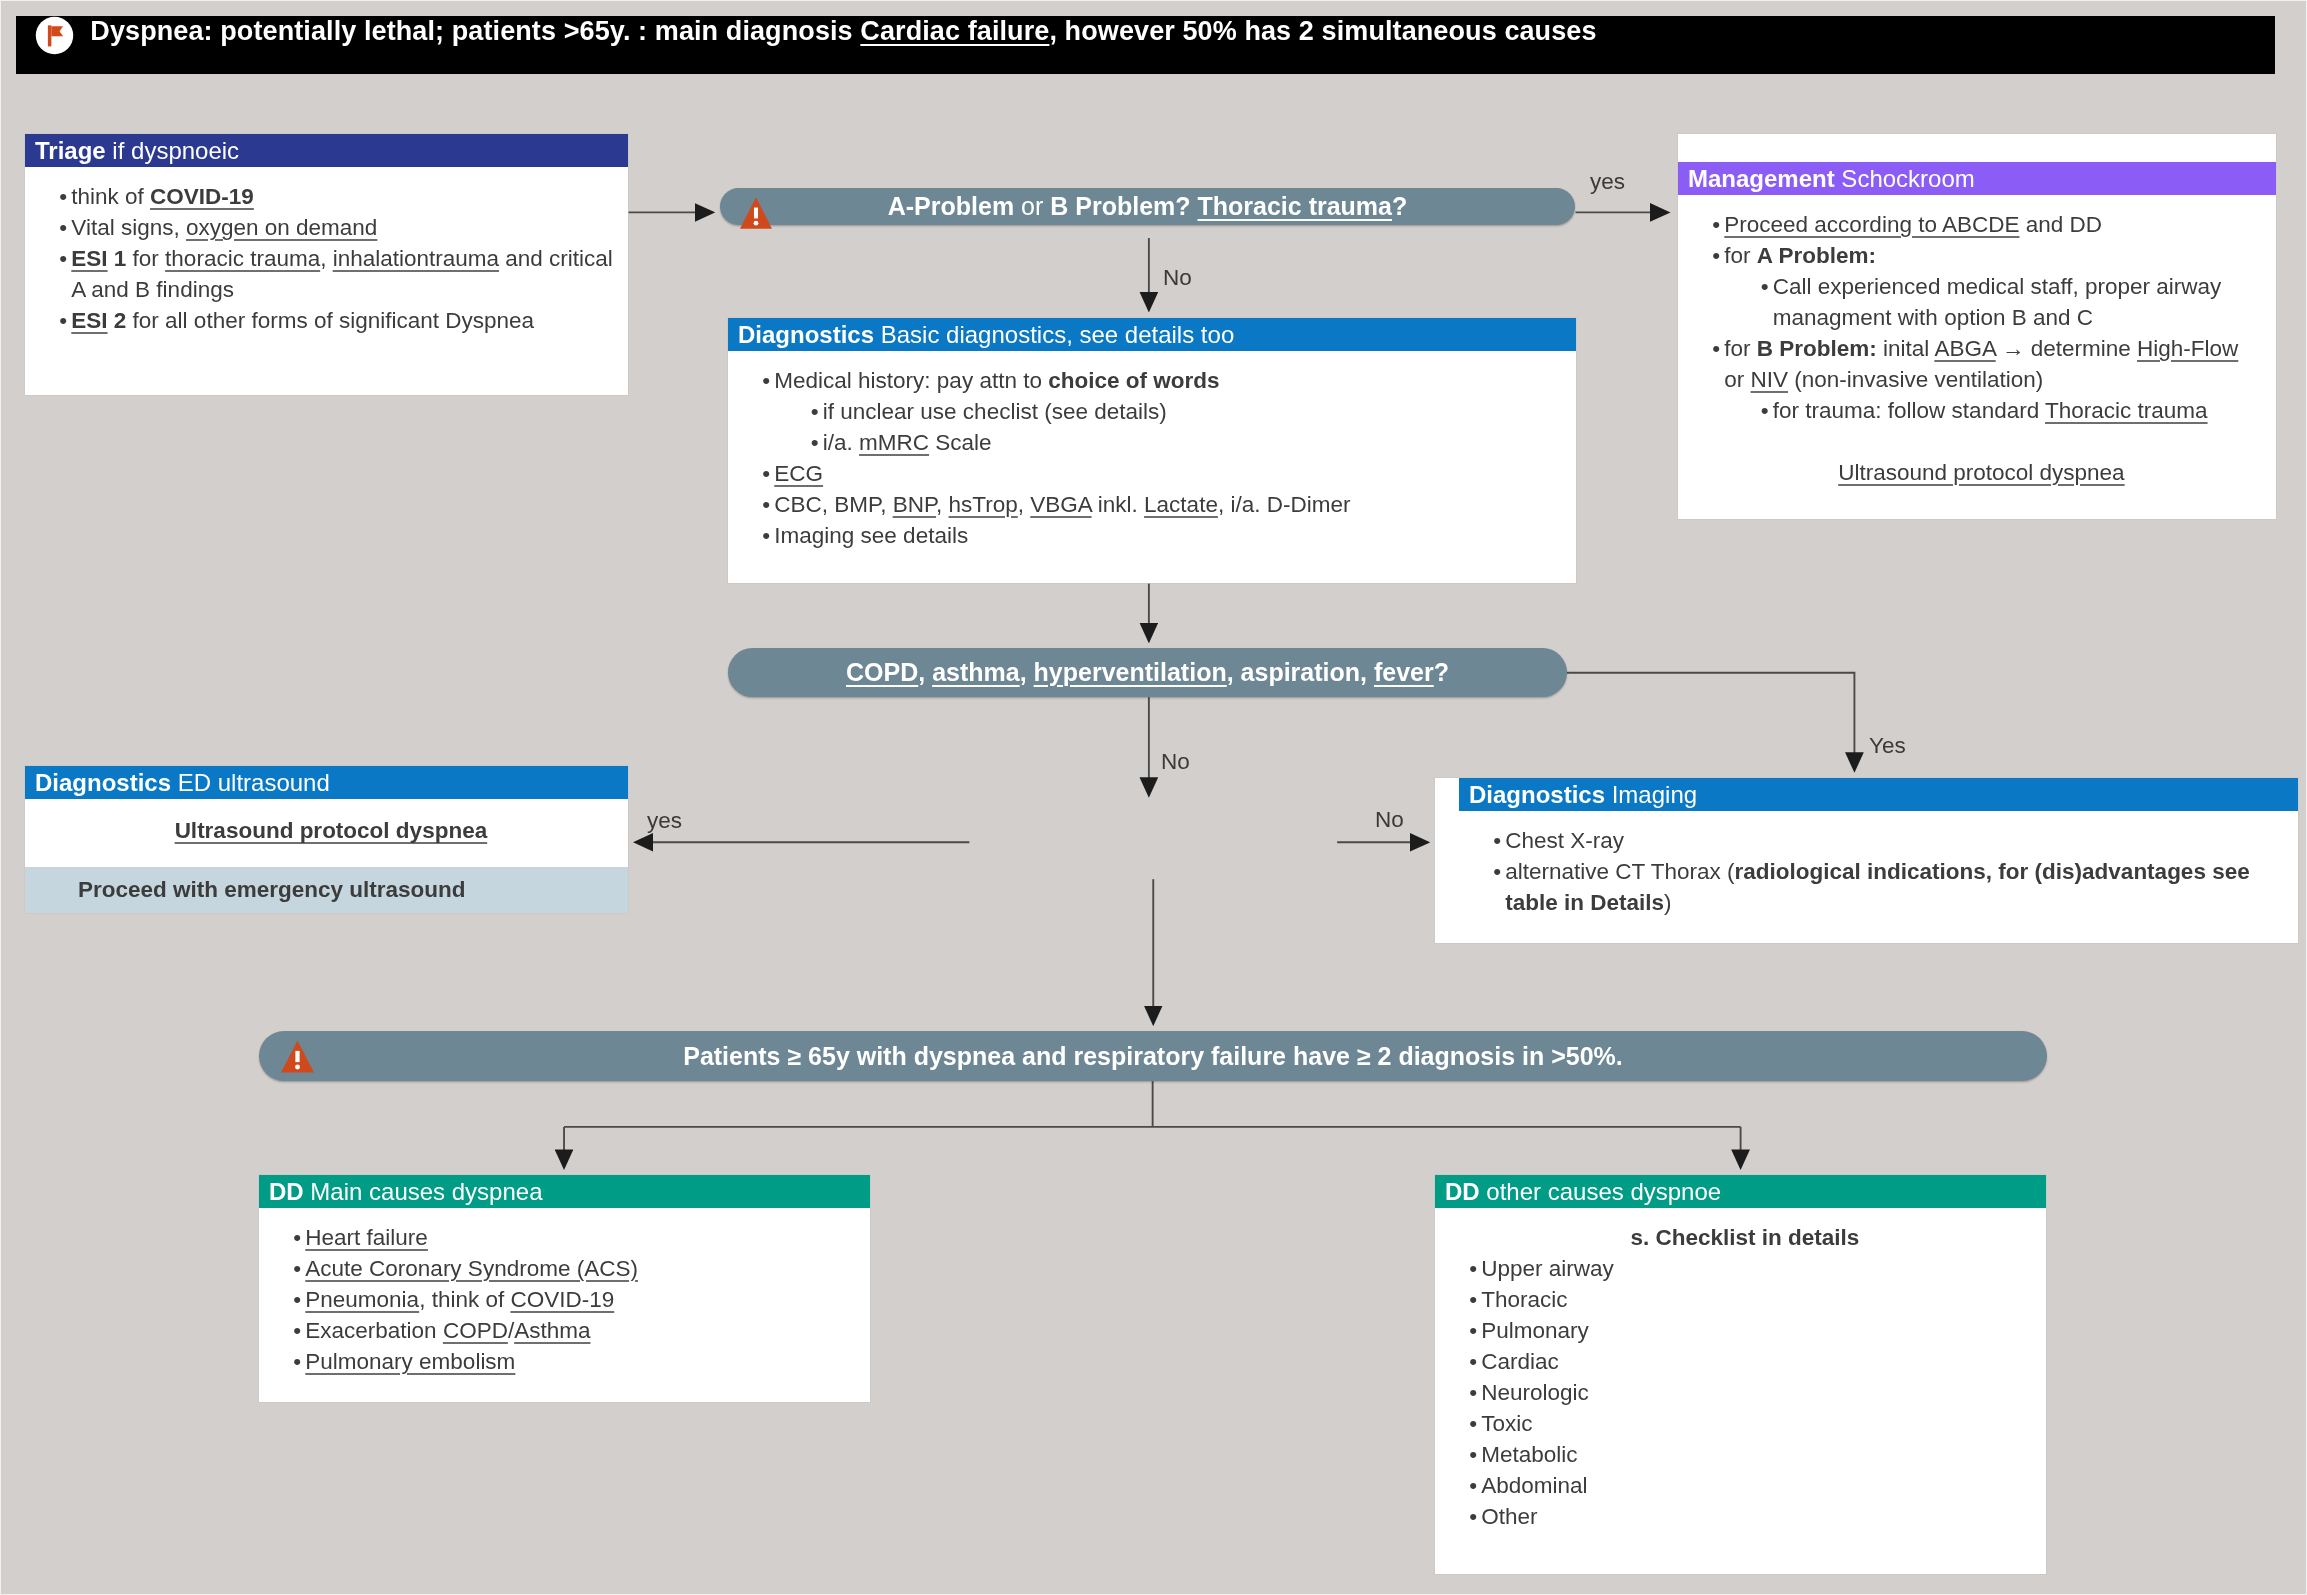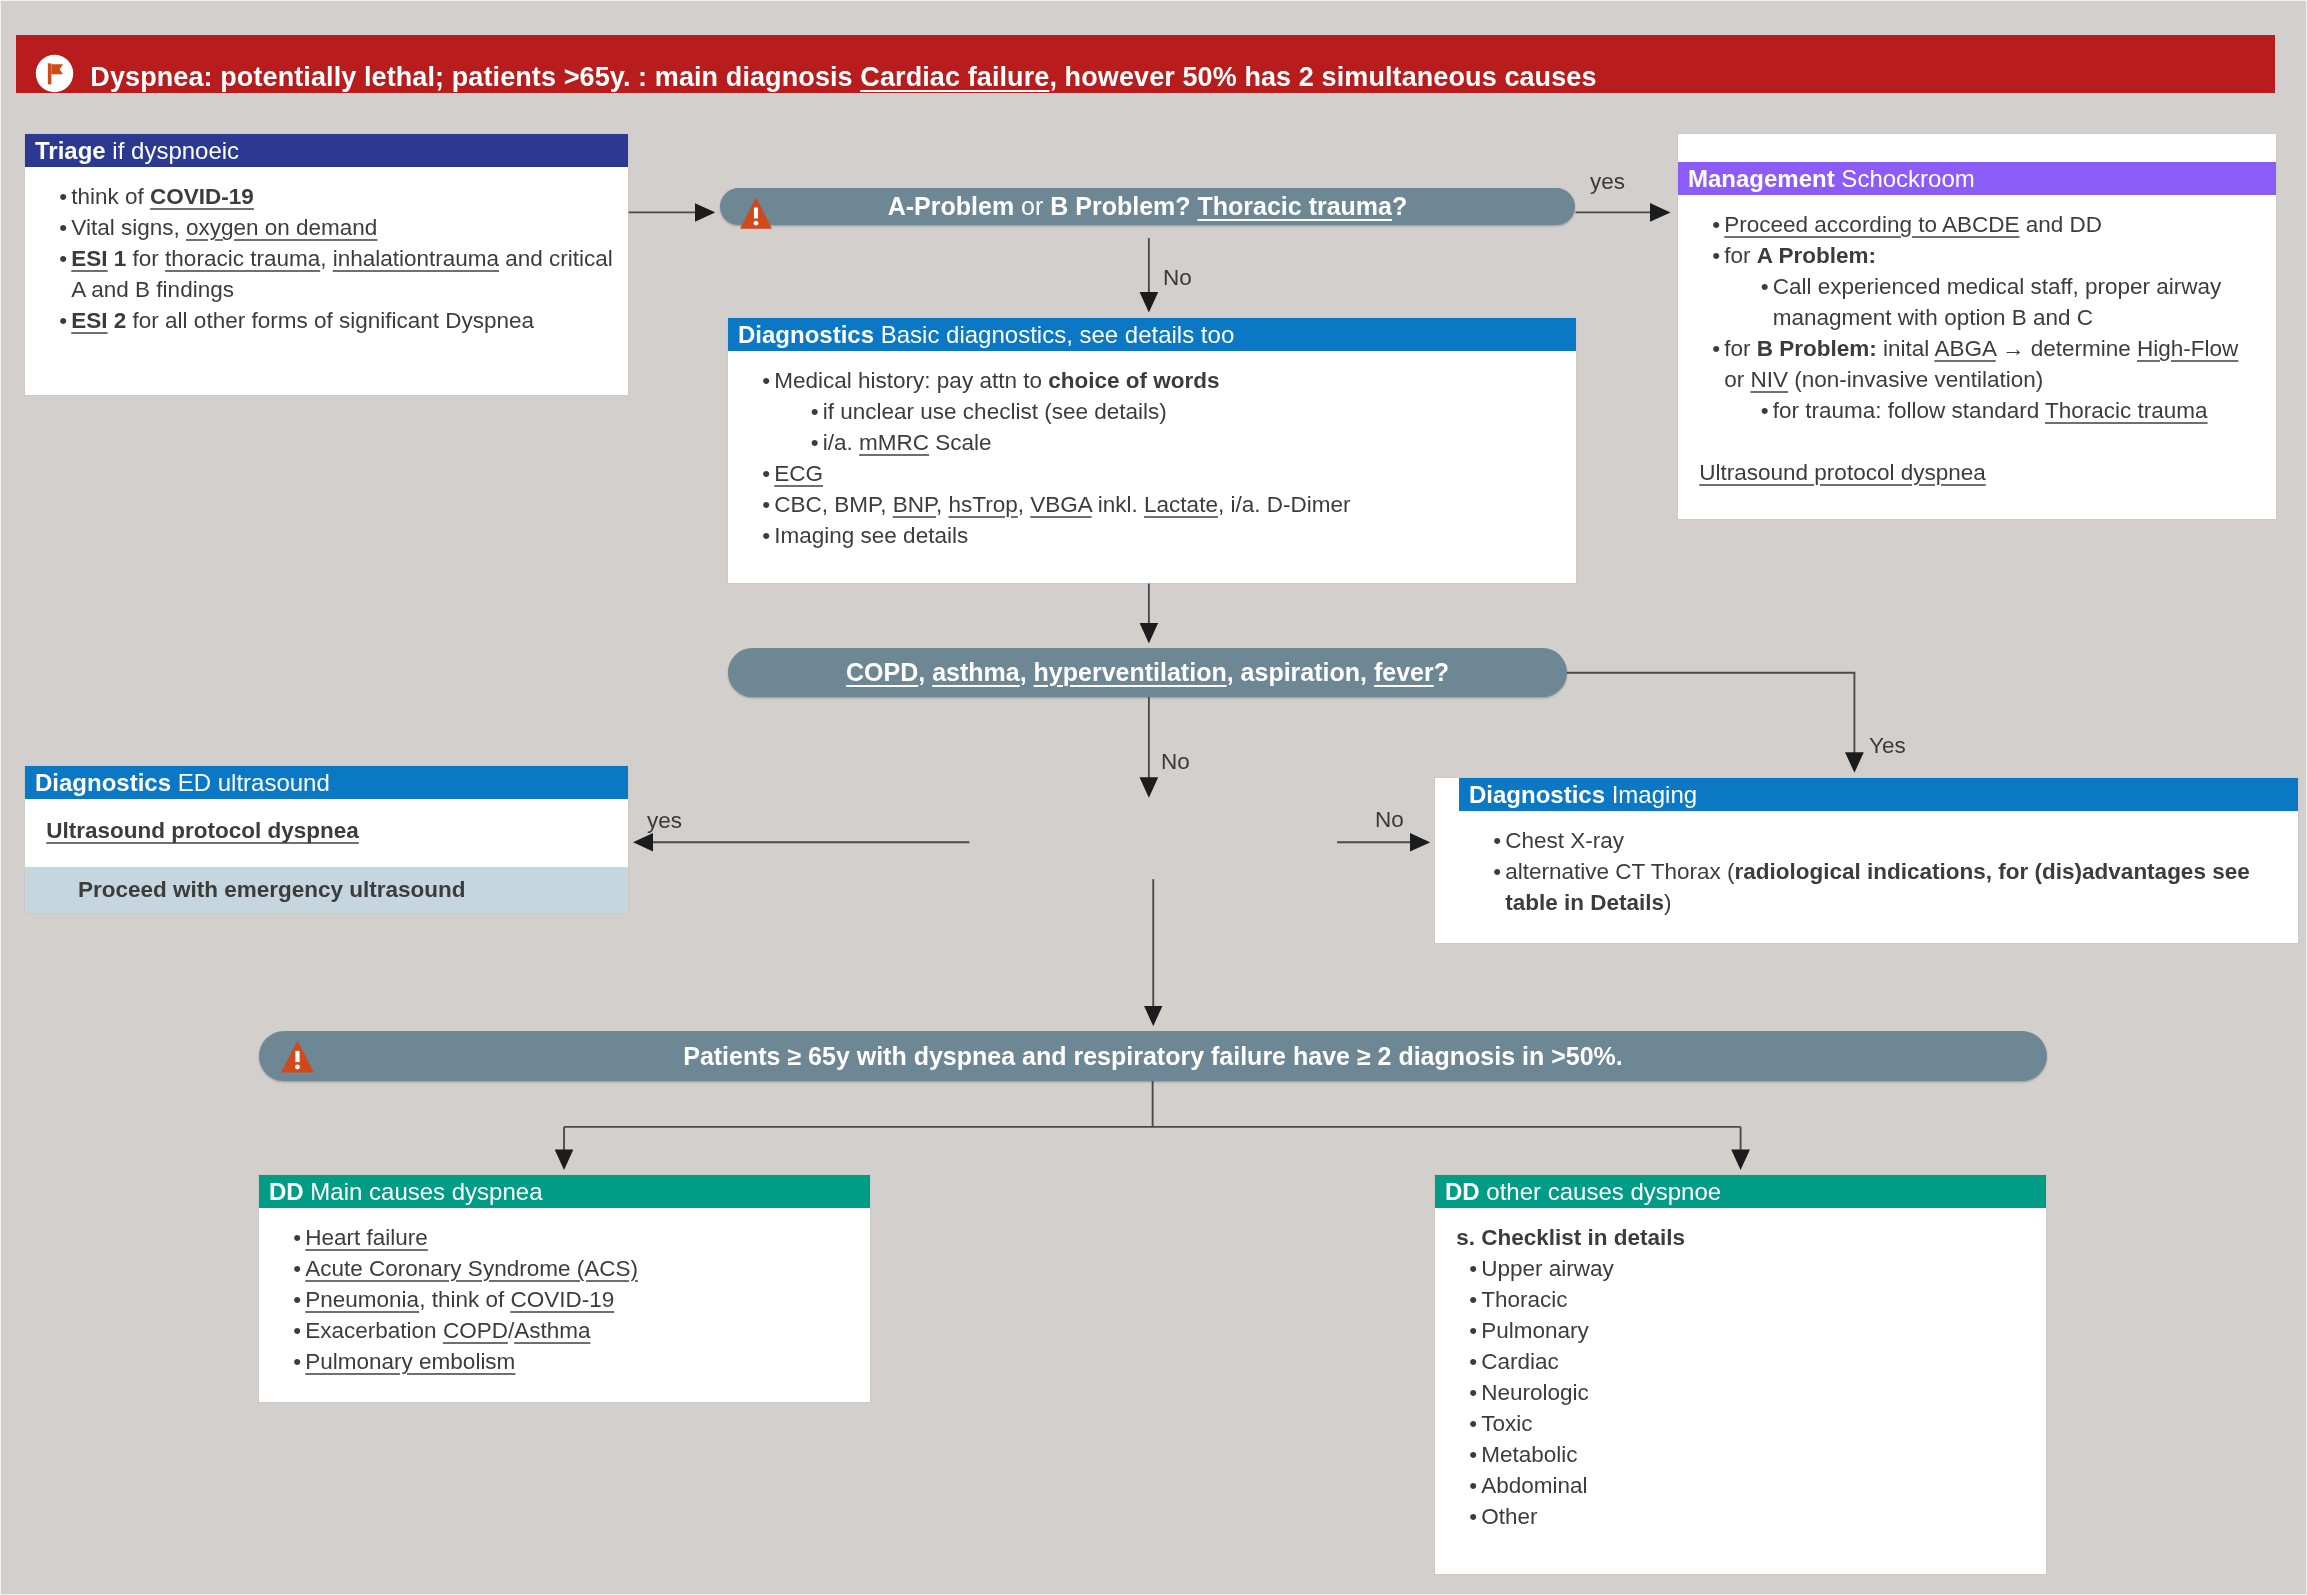--- a/index.html
+++ b/index.html
@@ -1,32 +1,32 @@
 <!DOCTYPE html>
 <html style="font-size:10px"><head>
 <meta charset="utf-8">
 <style>
   html,body{margin:0;padding:0;background:#b9b5b3;}
   #canvas{position:relative;width:2307px;height:1595px;background:#d3cfcd;border:1.3px solid #f3f1f0;box-sizing:border-box;
           font-family:"Liberation Sans","DejaVu Sans",sans-serif;color:#3c3c3c;overflow:hidden;}
   .abs{position:absolute;}
   
-  .banner{display:flex;align-items:flex-end;background:#b91c1c;margin-top:19px;}
+  .banner{display:flex;align-items:flex-start;background:#000000;}
   .banner-text{margin-left:16.3px;font-size:27px;font-weight:bold;color:#ffffff;letter-spacing:0.1px;}
   .banner-text .u{text-decoration:underline;text-decoration-thickness:1.9px;text-underline-offset:4.4px;}
   
   .box{background:#ffffff;box-shadow:0 0 0 0.6px #c9c5c3;}
   .box-header{height:33px;display:flex;align-items:center;padding-left:10px;color:#ffffff;font-size:24px;white-space:nowrap;}
   .box-header .b{font-weight:bold;text-align:right;}
   .box-body{padding:13.8px 12.5px 6.3px 12.5px;font-size:22.5px;line-height:31px;}
   .line{display:flex;align-items:flex-start;}
   .line .bullet{flex:0 0 16.3px;text-align:center;}
   .ind0{padding-left:17.5px;}
   .ind1{padding-left:66px;}
-  .nb{padding-left:8.8px;}
+  .nb{padding-left:8.8px;justify-content:center;}
   .gap{margin-top:31px;}
   .b{font-weight:bold;}
   .u{text-decoration:underline;text-decoration-thickness:1.9px;text-underline-offset:4.4px;text-decoration-color:#6f6f6f;}
   
   .pill{background:#6d8794;color:#ffffff;display:flex;align-items:center;justify-content:center;
         font-size:25px;text-align:center;box-shadow:0 1.3px 1.9px rgba(0,0,0,.25);}
   .pill .u{text-decoration-color:#ffffff;}
   .pill-col{flex-direction:column;line-height:33px;}
   
   .ed-strip{position:absolute;left:0;bottom:0;width:100%;height:46px;background:#c6d6df;display:flex;align-items:center;padding-left:53px;box-sizing:border-box;font-size:22.5px;}

